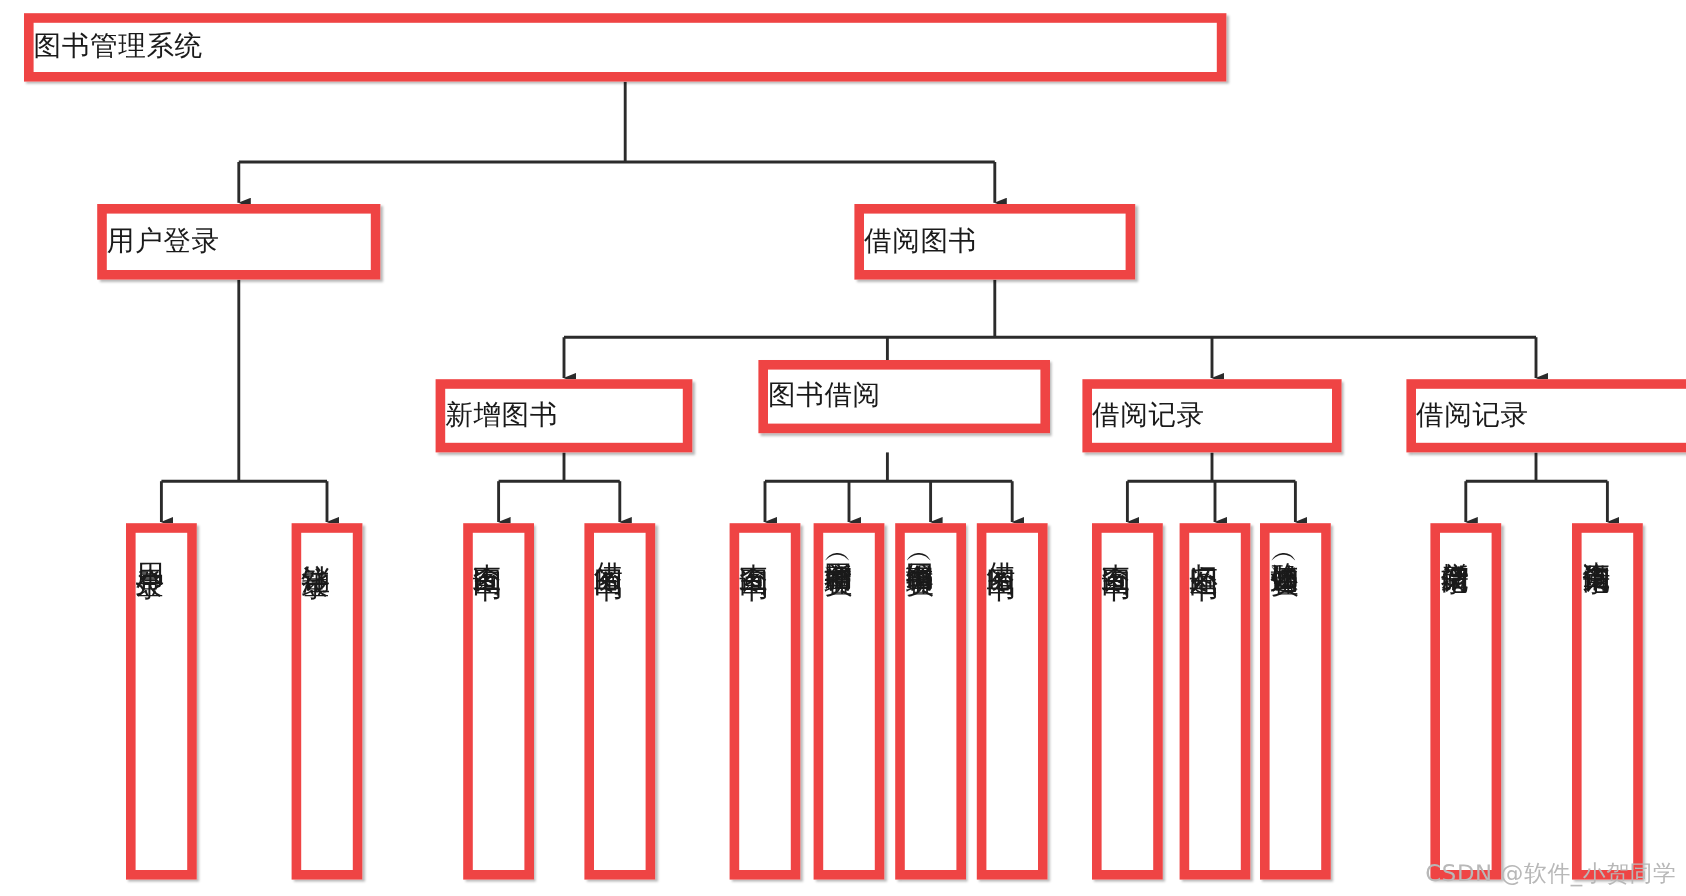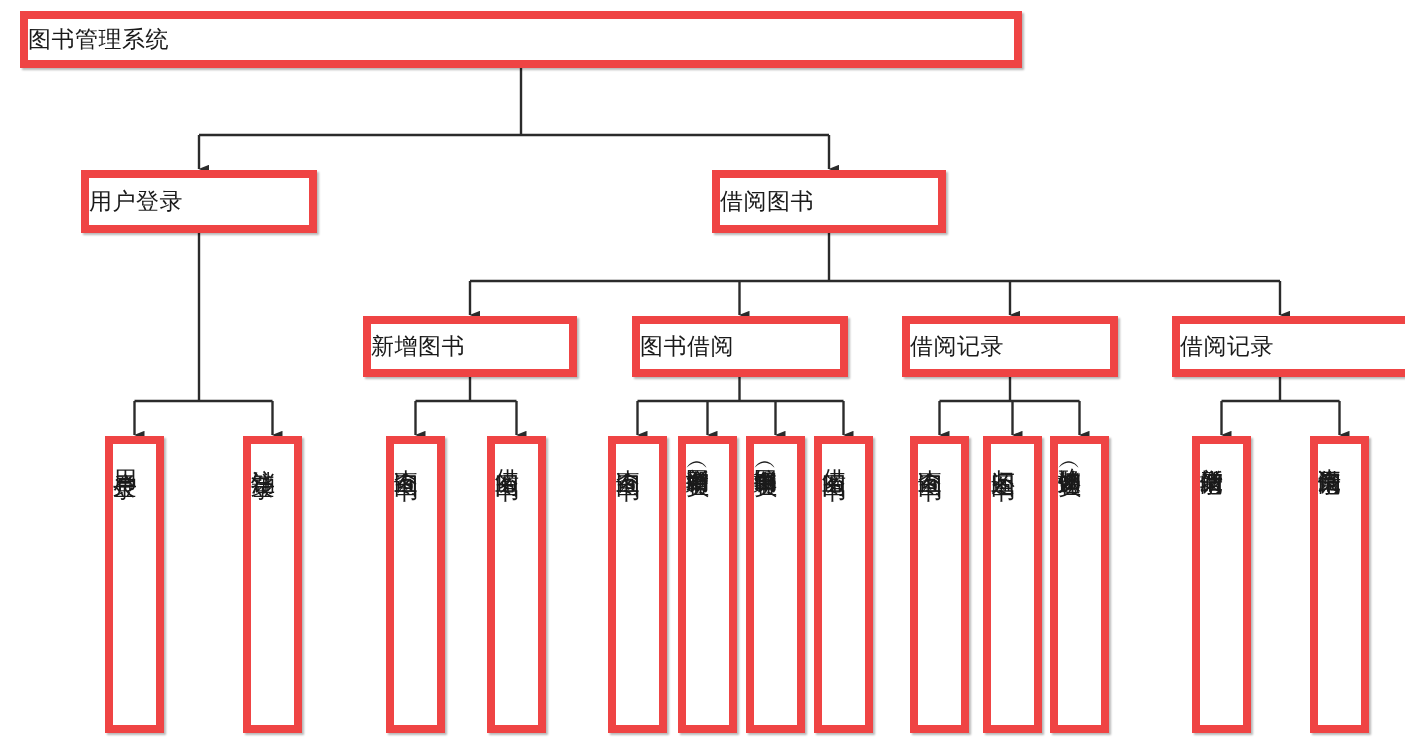--- a/index.html
+++ b/index.html
@@ -126,21 +126,21 @@
       </div>
       <div class="node horizontal" style="left: 81px; top: 170px; width: 236px; height: 63px;">
         <span class="node-label">用户登录</span>
       </div>
       <div class="node horizontal" style="left: 712px; top: 170px; width: 234px; height: 63px;">
         <span class="node-label">借阅图书</span>
       </div>
       <div class="node horizontal" style="left: 363px; top: 316px; width: 214px; height: 61px;">
         <span class="node-label">新增图书</span>
       </div>
-      <div class="node horizontal" style="left: 632px; top: 316px; width: 216px; height: 61px;">
+      <div class="node horizontal" style="left: 632px; top: 300px; width: 243px; height: 61px;">
         <span class="node-label">图书借阅</span>
       </div>
       <div class="node horizontal" style="left: 902px; top: 316px; width: 216px; height: 61px;">
         <span class="node-label">借阅记录</span>
       </div>
       <div class="node horizontal" style="left: 1172px; top: 316px; width: 253px; height: 61px;">
         <span class="node-label">借阅记录</span>
       </div>
       <div class="node vertical" style="left: 105px; top: 436px; width: 59px; height: 297px;">
         <span class="node-label">用户登录</span>
@@ -175,13 +175,14 @@
       <div class="node vertical tight" style="left: 1050px; top: 436px; width: 59px; height: 297px;">
         <span class="node-label">确认归还（管理员）</span>
       </div>
       <div class="node vertical tight" style="left: 1192px; top: 436px; width: 59px; height: 297px;">
         <span class="node-label">新增借阅记录</span>
       </div>
       <div class="node vertical tight" style="left: 1310px; top: 436px; width: 59px; height: 297px;">
         <span class="node-label">查询借阅记录</span>
       </div>
     </div>
+  <div class="watermark">CSDN @软件_小贺同学</div>
 </div>
 
 </body></html>

